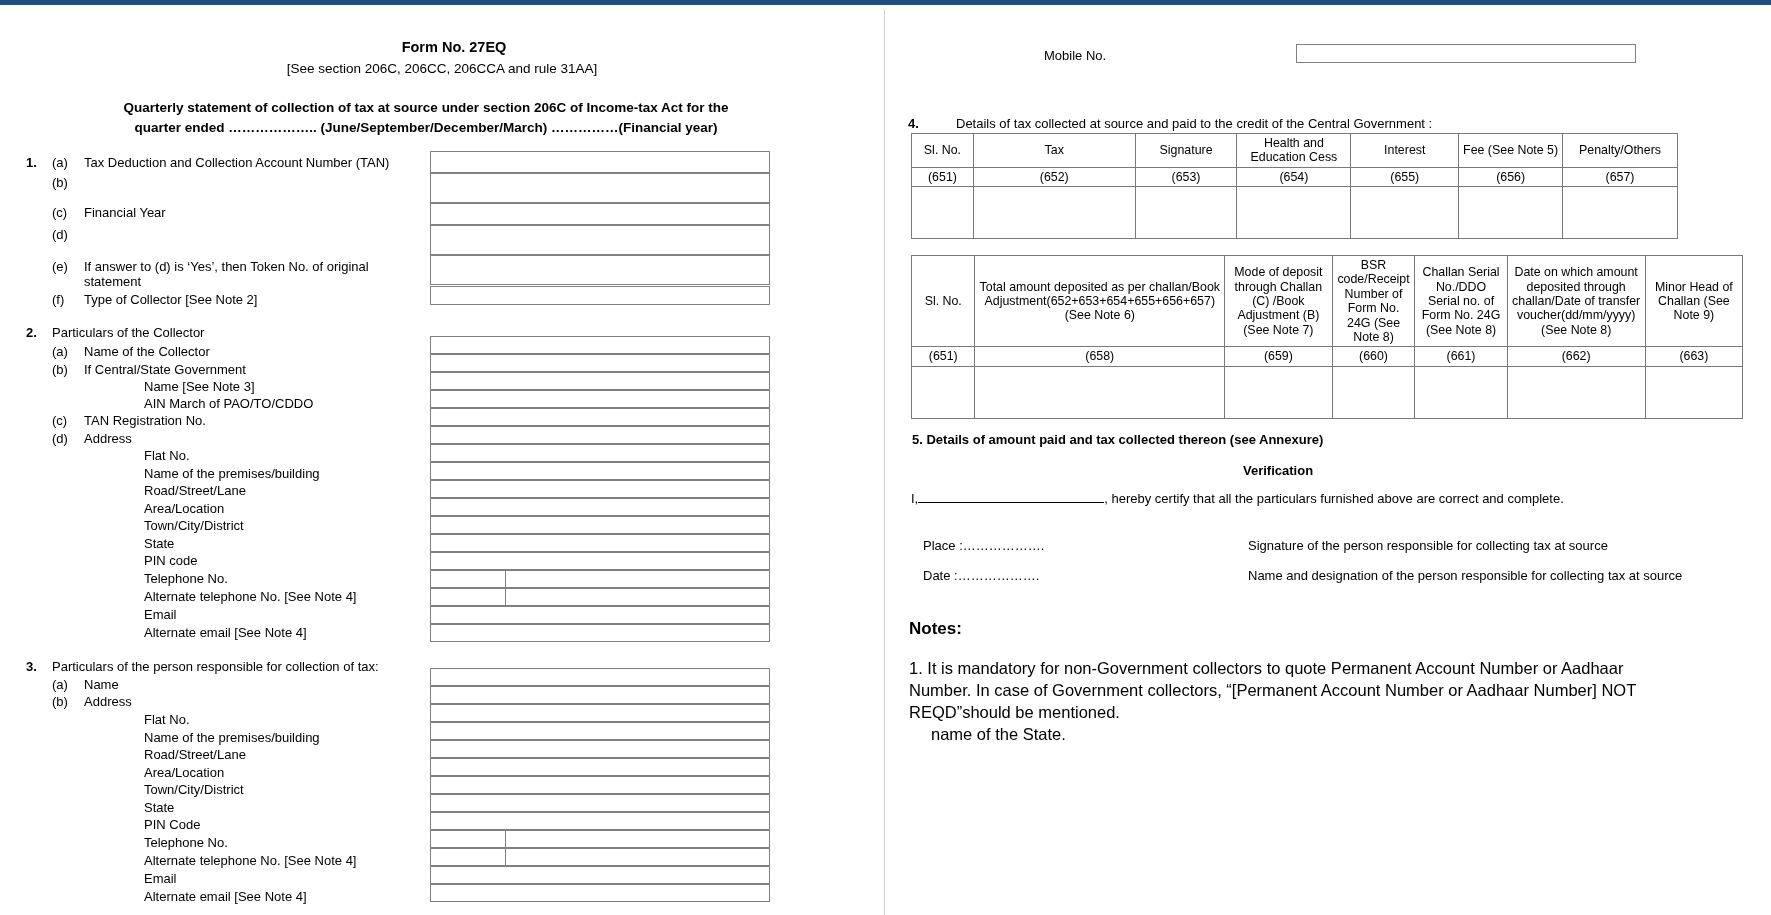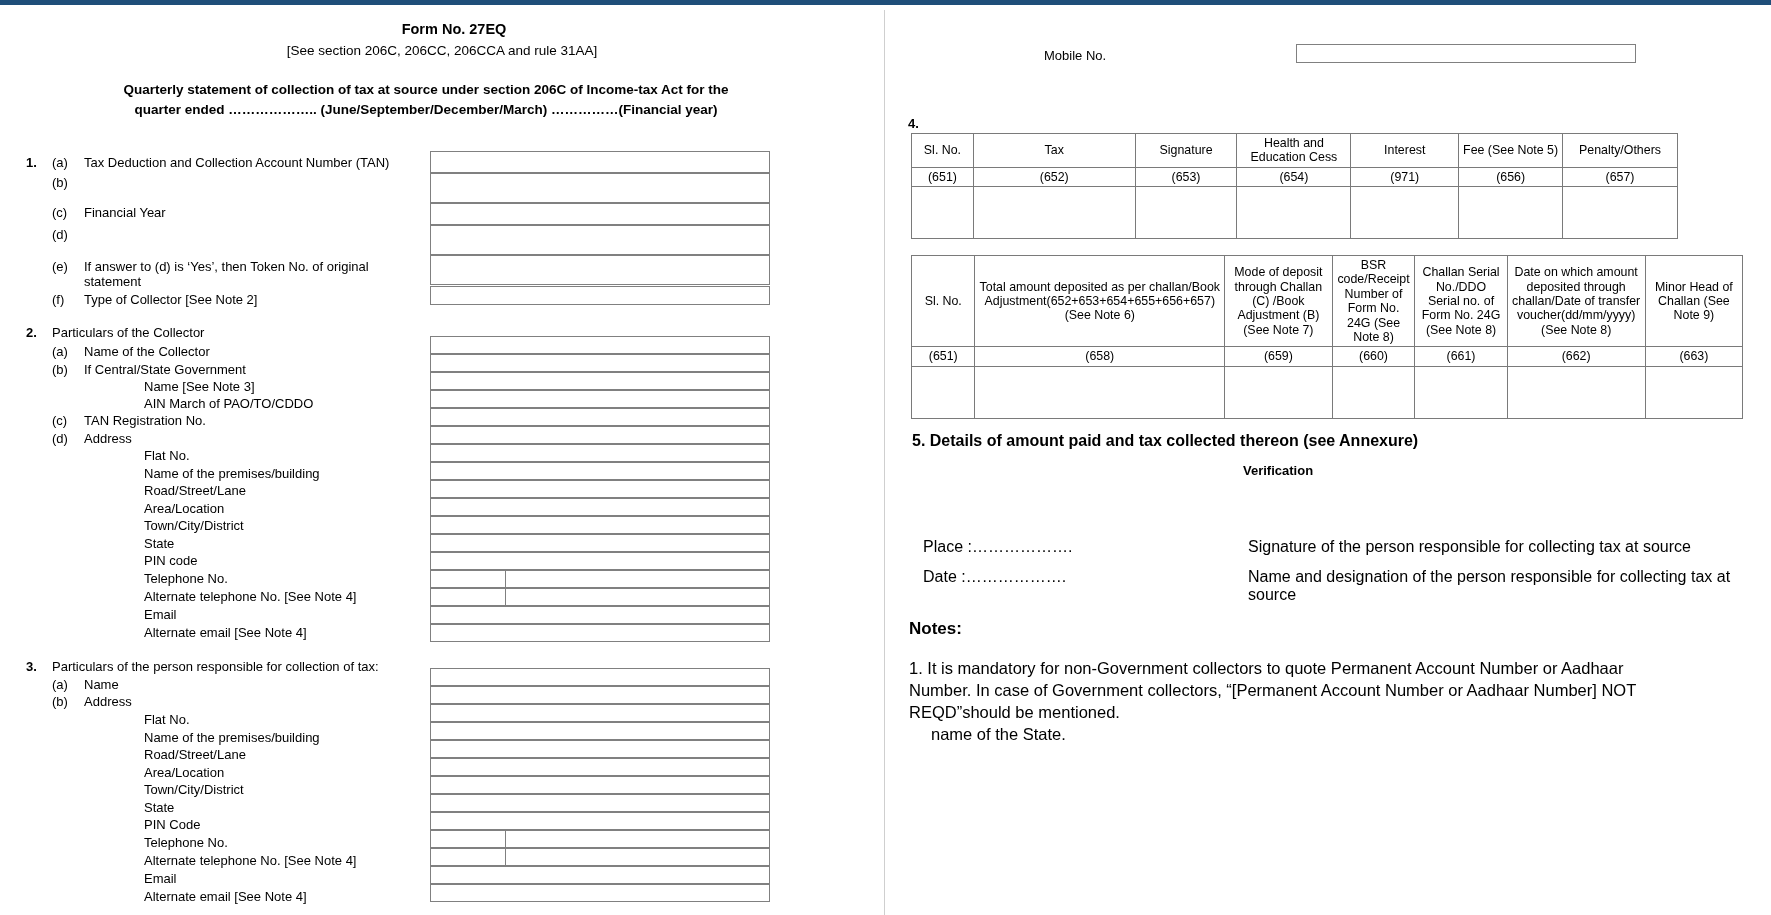--- a/index.html
+++ b/index.html
@@ -22,21 +22,21 @@
   
   #divider {
     position:absolute; left:884px; top:5px; width:1px; height:905px;
     background:#cfcfcf;
   }
 
   
   #left { position:absolute; left:0px; top:0px; width:884px; height:910px; }
 
   .hdr-center { text-align:center; }
-  .t-formno { font-size:14.5px; font-weight:bold; margin-top:16px;padding-left:24px; }
+  .t-formno { font-size:14.5px; font-weight:bold; margin-top:34px;padding-left:24px; }
   .t-section { font-size:13.5px; margin-top:6px; }
   .t-quarter {
     font-size:13.5px; font-weight:bold; margin-top:22px;
     width:640px; margin-left:106px; line-height:1.45;
   }
 
   
   .frow { position:absolute; display:flex; align-items:flex-start; }
   .num  { width:26px; font-size:13px; font-weight:bold; }
   .let  { width:32px; font-size:13px; }
@@ -65,21 +65,21 @@
     border:1px solid #7a7a7a;
     text-align:center;
     vertical-align:middle;
     padding:2px 3px;
     font-weight:normal;
     line-height:1.16;
   }
   table.grid tr.coderow td { height:17px; }
   table.grid tr.blankrow td { height:52px; }
 
-  .r-line { position:absolute; font-size:16px; }
+  .r-line { position:absolute; font-size:13px; }
   .verif-title { position:absolute; font-size:13px; font-weight:bold; }
   .ul { display:inline-block; border-bottom:1px solid #000; width:186px; height:13px; }
 
   .notes-h { position:absolute; font-size:17px; font-weight:bold; }
   .notes-b {
     position:absolute; font-size:16.5px; line-height:1.33; width:742px;
   }
   .notes-b p { margin:0; }
   .notes-b p.n1 { margin-bottom:0px; }
   .indent { padding-left:22px; }
@@ -316,38 +316,39 @@
     <div class="box" style="left:430px; top:879px; width:340px; height:18px;"></div>
 
   </div>
 
   <div id="right">
 
     <div class="r-lbl" style="left:159px; top:43px;">Mobile No.</div>
     <div class="r-box" style="left:411px; top:39px; width:340px; height:19px;"></div>
 
     <div class="r-lbl" style="left:23px; top:111px; font-weight:bold;">4.</div>
+    <div class="r-lbl" style="left:71px; top:111px;">Details of tax collected at source and paid to the credit of the Central Government :</div>
 
     <table class="grid" style="left:26px; top:128px; width:767px;">
       <tbody>
           <tr>
         <td style="width:62px;">Sl. No.</td>
         <td style="width:162px;">Tax</td>
         <td style="width:102px;">Signature</td>
         <td style="width:114px;">Health and Education Cess</td>
         <td style="width:108px;">Interest</td>
         <td style="width:104px;">Fee (See Note 5)</td>
         <td style="width:115px;">Penalty/Others</td>
       </tr>
       <tr class="coderow">
         <td>(651)</td>
         <td>(652)</td>
         <td>(653)</td>
         <td>(654)</td>
-        <td>(971)</td>
+        <td>(655)</td>
         <td>(656)</td>
         <td>(657)</td>
       </tr>
       <tr class="blankrow">
         <td></td>
         <td></td>
         <td></td>
         <td></td>
         <td></td>
         <td></td>
@@ -385,20 +386,23 @@
         <td></td>
         <td></td>
       </tr>
     </tbody>
       </table>
 
     <div class="r-line" style="left:27px; top:427px; font-weight:bold;">5. Details of amount paid and tax collected thereon (see Annexure)</div>
 
     <div class="verif-title" style="left:358px; top:458px;">Verification</div>
 
+    <div class="r-line" style="left:26px; top:485px; width:790px;">
+      <span>I,</span><span class="ul"></span><span>, hereby certify that all the particulars furnished above are correct and complete.</span>
+    </div>
 
     <div class="r-line" style="left:38px; top:533px;">Place :……………….</div>
     <div class="r-line" style="left:38px; top:563px;">Date :……………….</div>
     <div class="r-line" style="left:363px; top:533px;">Signature of the person responsible for collecting tax at source</div>
     <div class="r-line" style="left:363px; top:563px;">Name and designation of the person responsible for collecting tax at source</div>
 
     <div class="notes-h" style="left:24px; top:614px;">Notes:</div>
 
     <div class="notes-b" style="left:24px; top:653px;">
       <p class="n1">1. It is mandatory for non-Government collectors to quote Permanent Account Number or Aadhaar Number. In case of Government collectors, “[Permanent Account Number or Aadhaar Number] NOT REQD”should be mentioned.</p>

